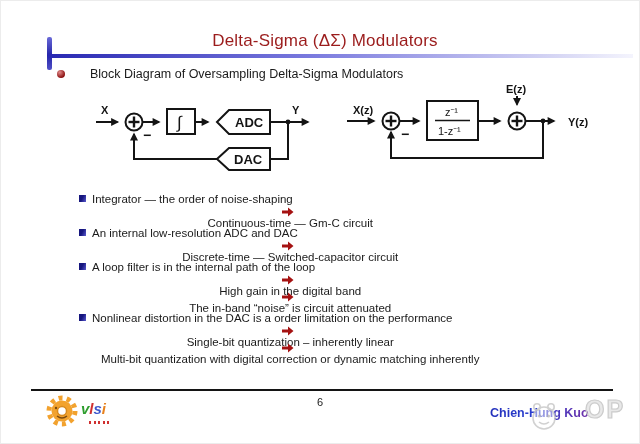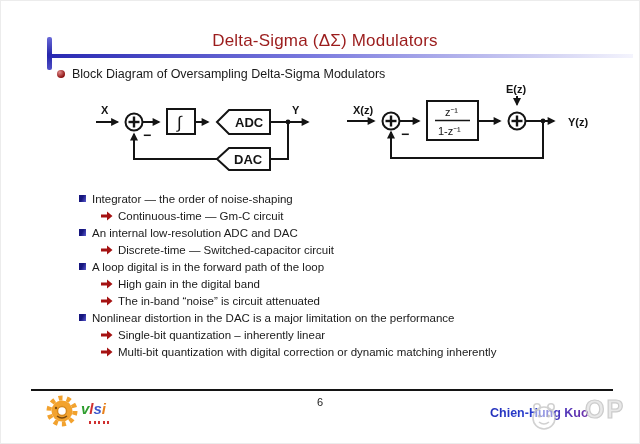--- a/index.html
+++ b/index.html
@@ -6,28 +6,28 @@
   .slide{
     position:relative;width:640px;height:444px;background:#fff;overflow:hidden;
     font-family:"Liberation Sans",sans-serif;color:#1a1a1a;border:1px solid #ececec;box-sizing:border-box;
   }
   .title{position:absolute;top:30px;left:5px;width:100%;text-align:center;
     font-size:17px;letter-spacing:.2px;color:#9b1c1c;}
   .vbar{position:absolute;left:46px;top:36px;width:5px;height:33px;border-radius:2px;
     background:linear-gradient(180deg,#6a6ad8,#2525a8 55%,#5050c8);}
   .hline{position:absolute;left:47px;top:53px;width:585px;height:4px;
     background:linear-gradient(90deg,#2828b2,#7a7ade 45%,#d9d9f5 88%,#f4f4fd);}
-  .heading{position:absolute;left:56px;top:66px;display:flex;align-items:center;gap:7px;font-size:12.5px;}
+  .heading{position:absolute;left:56px;top:66px;display:flex;align-items:center;gap:25px;font-size:12.5px;}
   .ball{width:8px;height:8px;border-radius:50%;flex:0 0 auto;
     background:radial-gradient(circle at 35% 30%,#e08a8a,#8b0f0f 72%);}
   .diag{position:absolute;}
   .diag text{font-family:"Liberation Sans",sans-serif;fill:#141414;}
   .bullets{position:absolute;left:78px;top:189px;}
   .brow{display:flex;align-items:center;height:17px;font-size:11.5px;white-space:nowrap;}
-  .brow.l2{margin-left:22px;}
+  .brow.l2{margin-left:22px;flex-direction:column;}
   .sq{width:7px;height:7px;margin-right:6px;flex:0 0 auto;
     background:linear-gradient(115deg,#16167e 45%,#5b5bd0);}
   .arr{margin-right:5px;flex:0 0 auto;display:inline-block;}
   .footline{position:absolute;left:30px;top:388px;width:582px;height:2px;background:#141414;}
   .pagenum{position:absolute;left:0;top:395px;width:100%;text-align:center;font-size:11px;}
   .logo{position:absolute;left:42px;top:392px;display:flex;align-items:flex-start;}
   .logo-letters{display:flex;margin-top:8px;font-size:15px;font-weight:bold;font-style:italic;line-height:1;}
   .lv{color:#2f9e2f;}.ll{color:#d03030;}.ls{color:#3b56cc;}.li{color:#e8821e;}
   .logo-dots{position:absolute;left:46px;top:28px;width:22px;height:3px;
     background:repeating-linear-gradient(90deg,#d03030 0 2px,transparent 2px 4.5px);}
@@ -128,37 +128,37 @@
       <span>An internal low-resolution ADC and DAC</span>
     </div>
     <div class="brow l2">
       <svg class="arr" width="12" height="10">
           <polygon points="0,3.5 6,3.5 6,0.5 11.5,5 6,9.5 6,6.5 0,6.5" fill="#a51212"></polygon>
         </svg>
       <span>Discrete-time — Switched-capacitor circuit</span>
     </div>
     <div class="brow l1">
       <span class="sq"></span>
-      <span>A loop digital is in the forward path of the loop</span>
+      <span>A loop filter is in the internal path of the loop</span>
     </div>
     <div class="brow l2">
       <svg class="arr" width="12" height="10">
           <polygon points="0,3.5 6,3.5 6,0.5 11.5,5 6,9.5 6,6.5 0,6.5" fill="#a51212"></polygon>
         </svg>
       <span>High gain in the digital band</span>
     </div>
     <div class="brow l2">
       <svg class="arr" width="12" height="10">
           <polygon points="0,3.5 6,3.5 6,0.5 11.5,5 6,9.5 6,6.5 0,6.5" fill="#a51212"></polygon>
         </svg>
       <span>The in-band “noise” is circuit attenuated</span>
     </div>
     <div class="brow l1">
       <span class="sq"></span>
-      <span>Nonlinear distortion in the DAC is a major limitation on the performance</span>
+      <span>Nonlinear distortion in the DAC is a order limitation on the performance</span>
     </div>
     <div class="brow l2">
       <svg class="arr" width="12" height="10">
           <polygon points="0,3.5 6,3.5 6,0.5 11.5,5 6,9.5 6,6.5 0,6.5" fill="#a51212"></polygon>
         </svg>
       <span>Single-bit quantization – inherently linear</span>
     </div>
     <div class="brow l2">
       <svg class="arr" width="12" height="10">
           <polygon points="0,3.5 6,3.5 6,0.5 11.5,5 6,9.5 6,6.5 0,6.5" fill="#a51212"></polygon>

